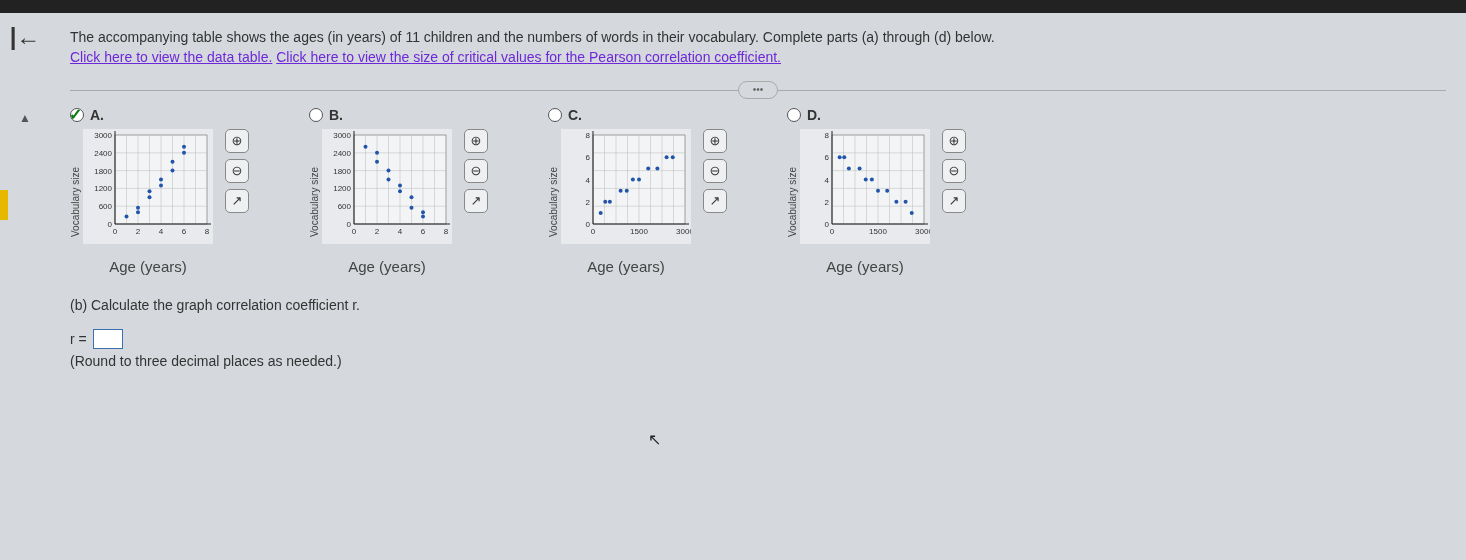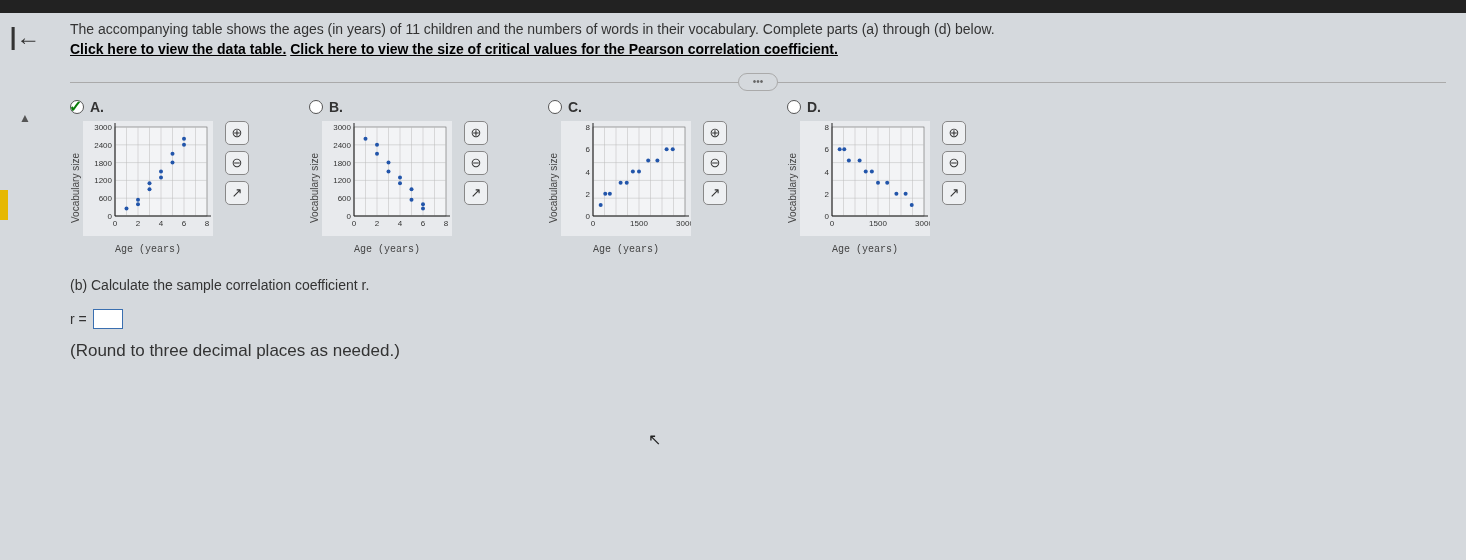--- a/index.html
+++ b/index.html
@@ -41,26 +41,26 @@
   .highlight-tab {
     position: absolute;
     left: 0;
     top: 190px;
     width: 8px;
     height: 30px;
     background: #e6b800;
   }
   .main {
     flex: 1;
-    padding: 6px 20px 10px 20px;
+    padding: 14px 20px 10px 20px;
     color: #333;
     font-size: 14px;
   }
   .problem-text { line-height: 1.45; margin-bottom: 6px; }
-  .link { color: #000000; text-decoration: underline; cursor: pointer; font-weight: bold; }
+  .link { color: #6d28d9; text-decoration: underline; cursor: pointer; }
   .divider {
     border: none;
     border-top: 1px solid #aaa;
     margin: 22px 0 16px 0;
     position: relative;
   }
   .divider-pill {
     position: absolute;
     left: 50%;
     top: -10px;
@@ -122,21 +122,21 @@
     align-items: center;
   }
   .chart-y-label {
     font-size: 10px;
     color: #444;
     writing-mode: vertical-rl;
     transform: rotate(180deg);
     margin-right: 2px;
   }
   .chart-row { display:flex; align-items:center; }
-  .chart-x-label { font-size: 10px; color: #444; margin-top: 8px; font-family: Liberation Mono, monospace; }
+  .chart-x-label { font-size: 15px; color: #444; margin-top: 14px; }
   .chart-controls {
     display: flex;
     flex-direction: column;
     gap: 6px;
     margin-left: 6px;
   }
   .ctrl-btn {
     width: 24px; height: 24px;
     border: 1px solid #888;
     border-radius: 5px;
@@ -148,21 +148,21 @@
     color: #333;
     cursor: pointer;
   }
   .part-b { margin-top: 8px; }
   .r-line { margin-top: 16px; display:flex; align-items:center; gap:6px; }
   .r-input {
     width: 30px; height: 20px;
     border: 1px solid #3a6fb0;
     background: #fff;
   }
-  .round-note { margin-top: 12px; font-size: 17px; }
+  .round-note { margin-top: 4px; font-size: 14px; }
   svg.plot { background:#e8eaed; }
   .cursor {
     position:absolute;
     left: 648px; top: 430px;
     font-size: 16px;
     color:#222;
     pointer-events:none;
   }
 </style>
 </head>
@@ -419,21 +419,21 @@
           <div class="chart-controls">
             <div class="ctrl-btn">⊕</div>
             <div class="ctrl-btn">⊖</div>
             <div class="ctrl-btn">↗</div>
           </div>
         </div>
       </div>
     </div>
 
     <div class="part-b">
-      <div>(b) Calculate the sample correlation coefficient r.</div>
+      <div>(b) Calculate the graph correlation coefficient r.</div>
       <div class="r-line">
         <span>r =</span>
         <span class="r-input"></span>
       </div>
       <div class="round-note">(Round to three decimal places as needed.)</div>
     </div>
   </div>
 </div>
 
 <div class="cursor">↖</div>

